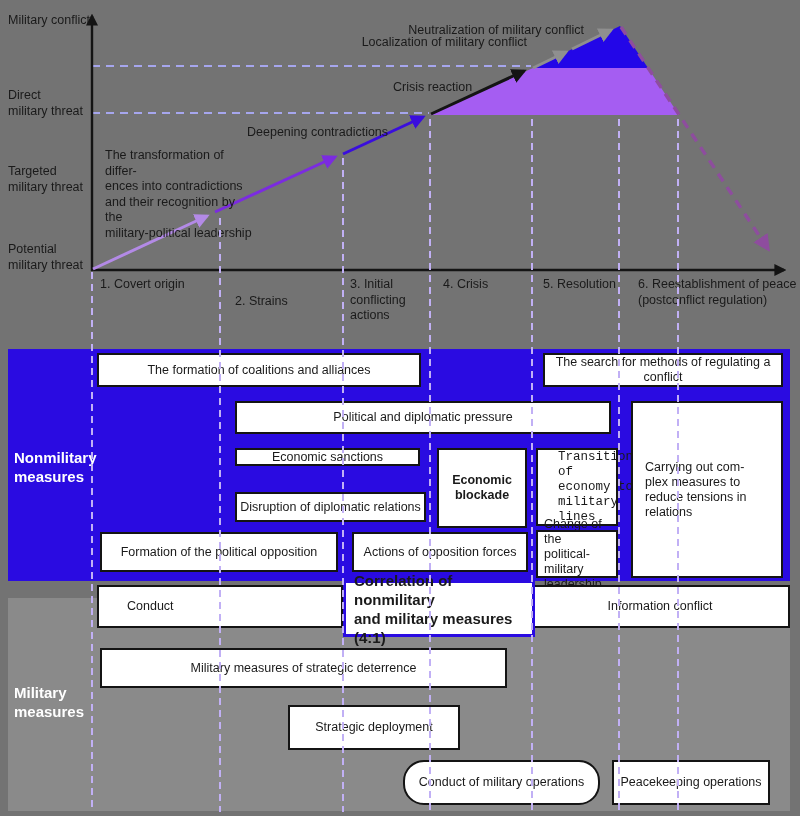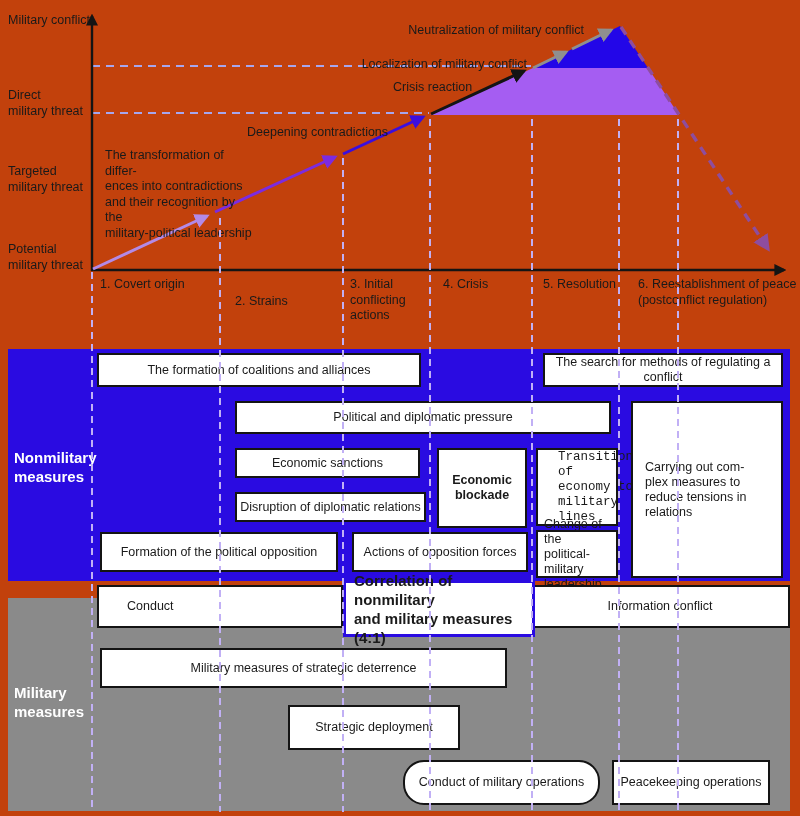--- a/index.html
+++ b/index.html
@@ -1,16 +1,16 @@
 <!DOCTYPE html>
 <html><head>
 <meta charset="utf-8">
 <style>
   html,body{margin:0;padding:0;background:#fff;}
-  #stage{position:relative;width:800px;height:816px;background:#c2410c;overflow:hidden;
+  #stage{position:relative;width:800px;height:816px;background:#737373;overflow:hidden;
          font-family:"Liberation Sans",sans-serif;color:#1a1a1a;}
   .abs{position:absolute;}
   .lbl{font-size:12.5px;line-height:15.5px;white-space:pre-line;z-index:3;}
   .wbox{background:#fff;border:2px solid #141414;box-sizing:border-box;
         display:flex;align-items:center;justify-content:center;text-align:center;
         white-space:pre-line;font-size:12.5px;line-height:15px;z-index:3;}
   .ltext{justify-content:flex-start;text-align:left;}
   .band{z-index:1;}
   .bandlabel{color:#fff;font-weight:bold;font-size:15px;line-height:19px;
              white-space:pre-line;z-index:3;}
@@ -84,40 +84,40 @@
   <div class="abs lbl" style="left:235px;top:277px;margin-top:17px;">2. Strains</div>
   <div class="abs lbl" style="left:350px;top:277px;">3. Initial
 conflicting
 actions</div>
   <div class="abs lbl" style="left:443px;top:277px;">4. Crisis</div>
   <div class="abs lbl" style="left:543px;top:277px;">5. Resolution</div>
   <div class="abs lbl" style="left:638px;top:277px;">6. Reestablishment of peace
 (postconflict regulation)</div>
 
   <div class="abs lbl" style="right:216px;top:23px;text-align:right;">Neutralization of military conflict</div>
-  <div class="abs lbl" style="right:273px;top:57px;text-align:right;">Localization of military conflict</div>
+  <div class="abs lbl" style="right:273px;top:35px;text-align:right;">Localization of military conflict</div>
   <div class="abs lbl" style="left:393px;top:80px;">Crisis reaction</div>
   <div class="abs lbl" style="left:247px;top:125px;">Deepening contradictions</div>
   <div class="abs lbl" style="left:105px;top:148px;width:150px;">The transformation of differ-
 ences into contradictions
 and their recognition by the
 military-political leadership</div>
 
   <div class="abs band" style="left:8px;top:349px;width:782px;height:232px;background:#2a0be1;"></div>
   <div class="abs band" style="left:8px;top:598px;width:782px;height:213px;background:#8a8a8a;"></div>
 
   <div class="abs bandlabel" style="left:14px;top:448px;">Nonmilitary
 measures</div>
   <div class="abs bandlabel" style="left:14px;top:683px;">Military
 measures</div>
 
   <div class="abs wbox" style="left:97px;top:353px;width:324px;height:34px;">The formation of coalitions and alliances</div>
   <div class="abs wbox" style="left:543px;top:353px;width:240px;height:34px;">The search for methods of regulating a conflict</div>
   <div class="abs wbox" style="left:235px;top:401px;width:376px;height:33px;">Political and diplomatic pressure</div>
-  <div class="abs wbox" style="left:235px;top:448px;width:185px;height:30px;">Economic sanctions</div>
+  <div class="abs wbox" style="left:235px;top:448px;width:185px;height:18px;">Economic sanctions</div>
   <div class="abs wbox" style="left:437px;top:448px;width:90px;height:80px;font-weight:bold;">Economic
 blockade</div>
   <div class="abs wbox ltext" style="left:536px;top:448px;width:82px;height:78px;padding-left:20px;font-family:Liberation Mono, monospace;">Transition of
 economy to
 military lines</div>
   <div class="abs wbox ltext" style="left:631px;top:401px;width:152px;height:177px;padding-left:12px;">Carrying out com-
 plex measures to
 reduce tensions in
 relations</div>
   <div class="abs wbox" style="left:235px;top:492px;width:191px;height:30px;">Disruption of diplomatic relations</div>

